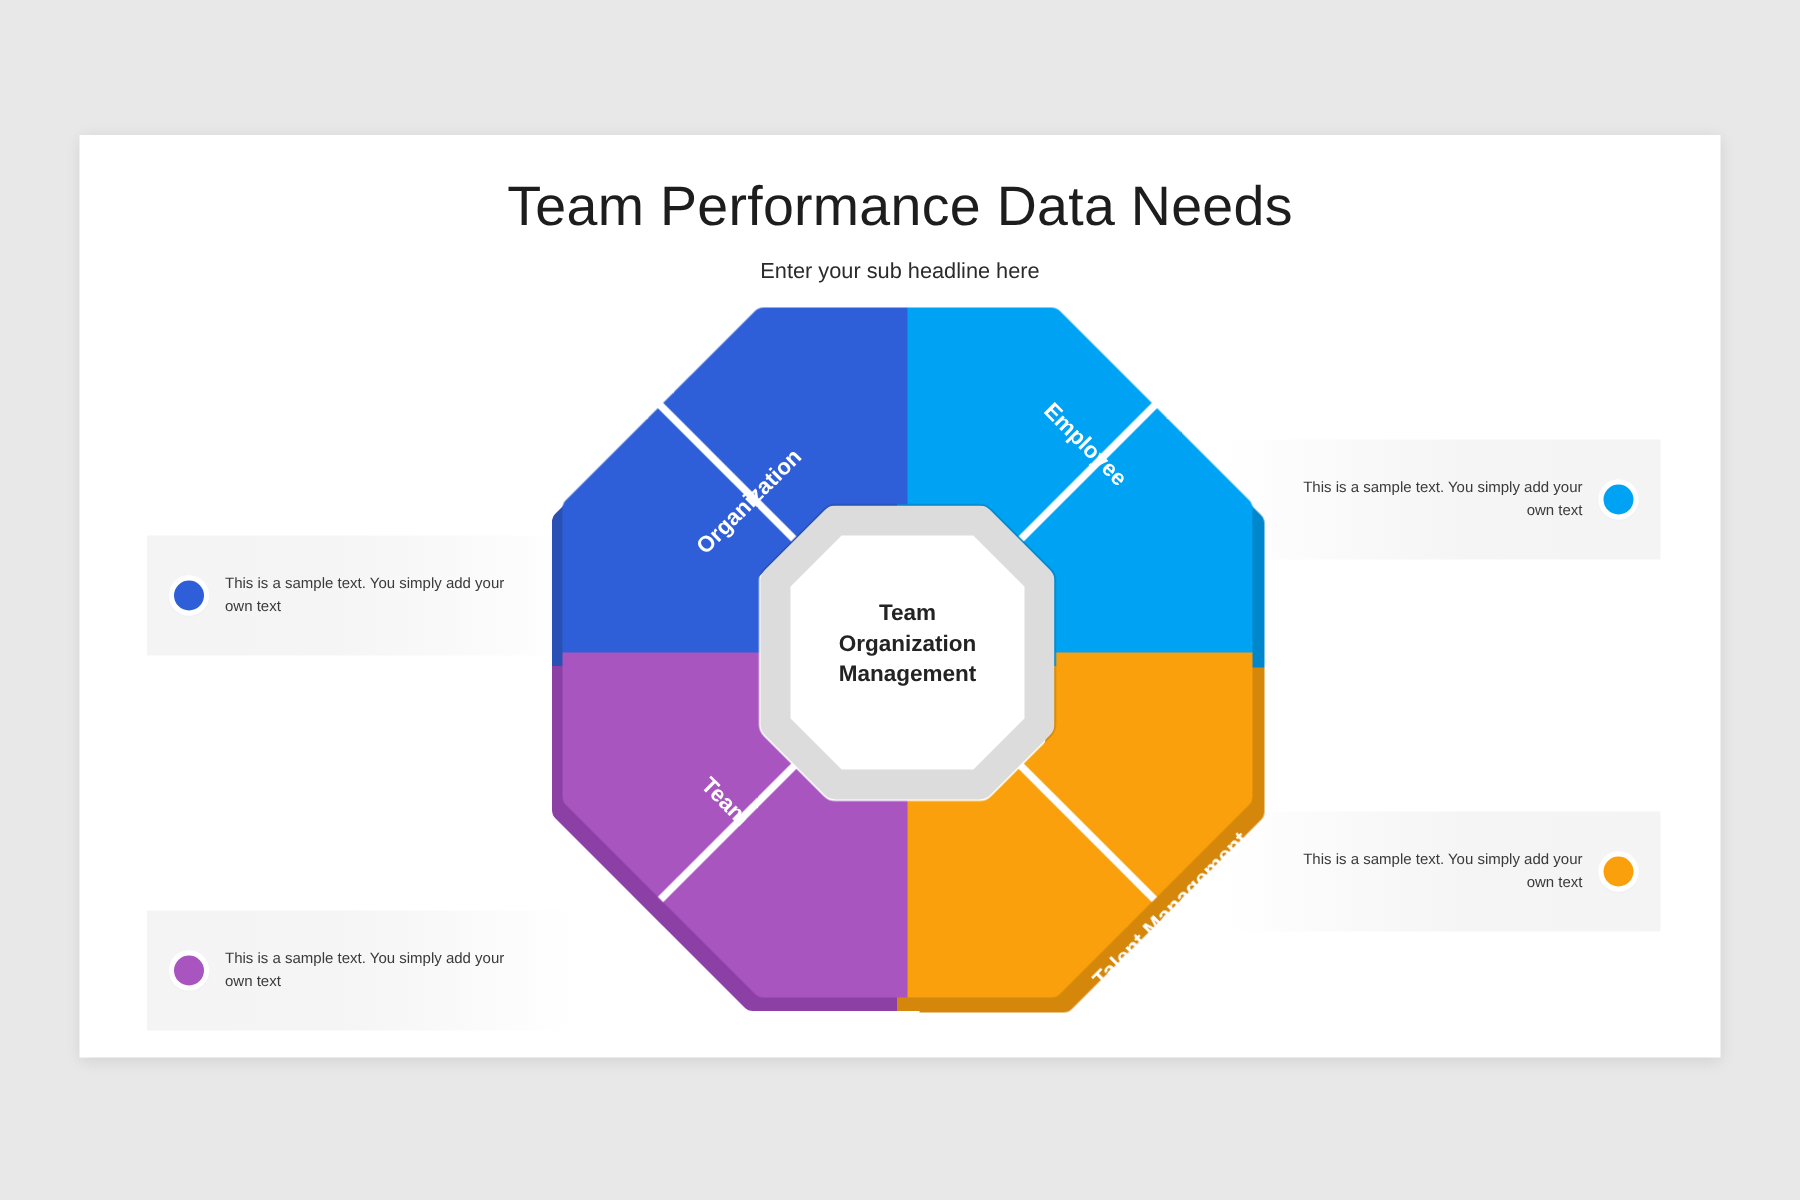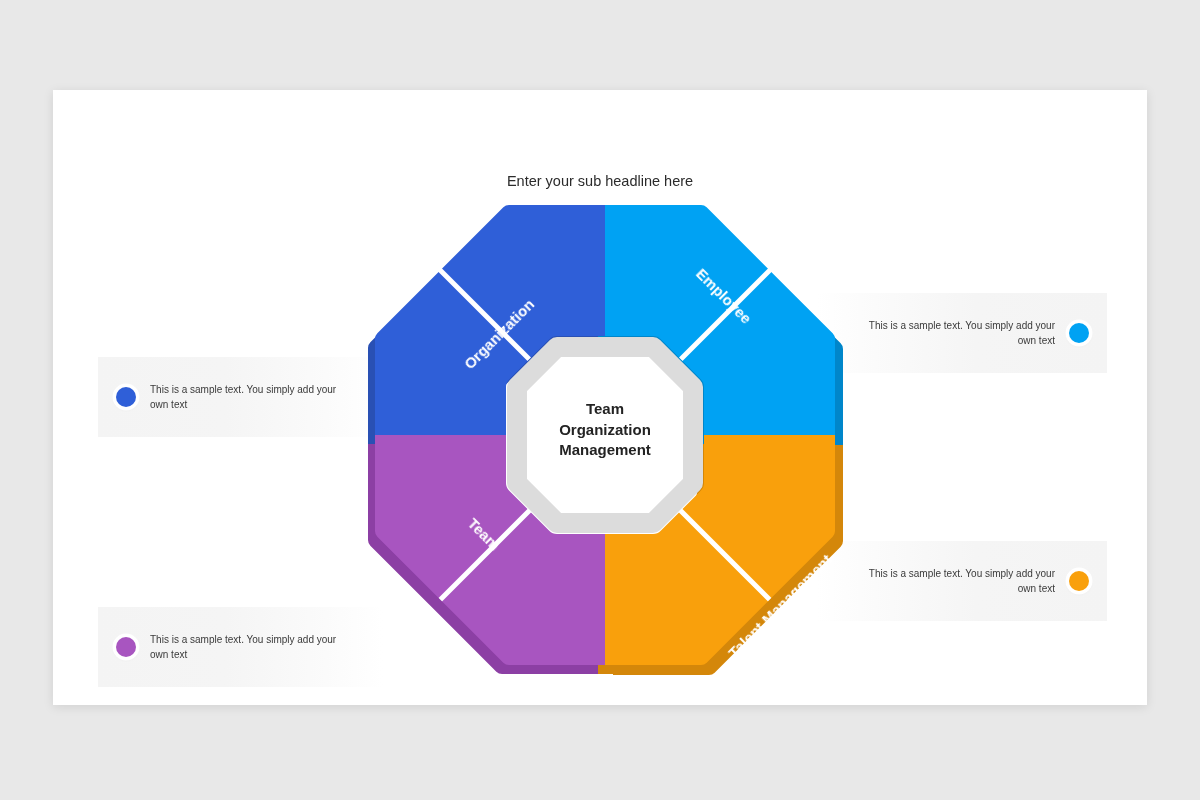--- a/index.html
+++ b/index.html
@@ -80,20 +80,21 @@
     text-align:center;
     font-size:15px; font-weight:bold; line-height:1.38;
     color:#232323;
   }
 </style>
 </head>
 <body style="background: rgb(232, 232, 232);">
 
 <div id="slide-card" style="background: rgb(255, 255, 255);">
 
+  <div id="page-title">Team Performance Data Needs</div>
   <div id="page-subtitle">Enter your sub headline here</div>
 
   <div class="callout left" id="callout-blue">
     <span class="dot" id="dot-blue" style="background: rgb(47, 95, 216);"></span>
     <span class="ctext">This is a sample text. You simply add your own text</span>
   </div>
 
   <div class="callout left" id="callout-purple">
     <span class="dot" id="dot-purple" style="background: rgb(168, 85, 192);"></span>
     <span class="ctext">This is a sample text. You simply add your own text</span>

